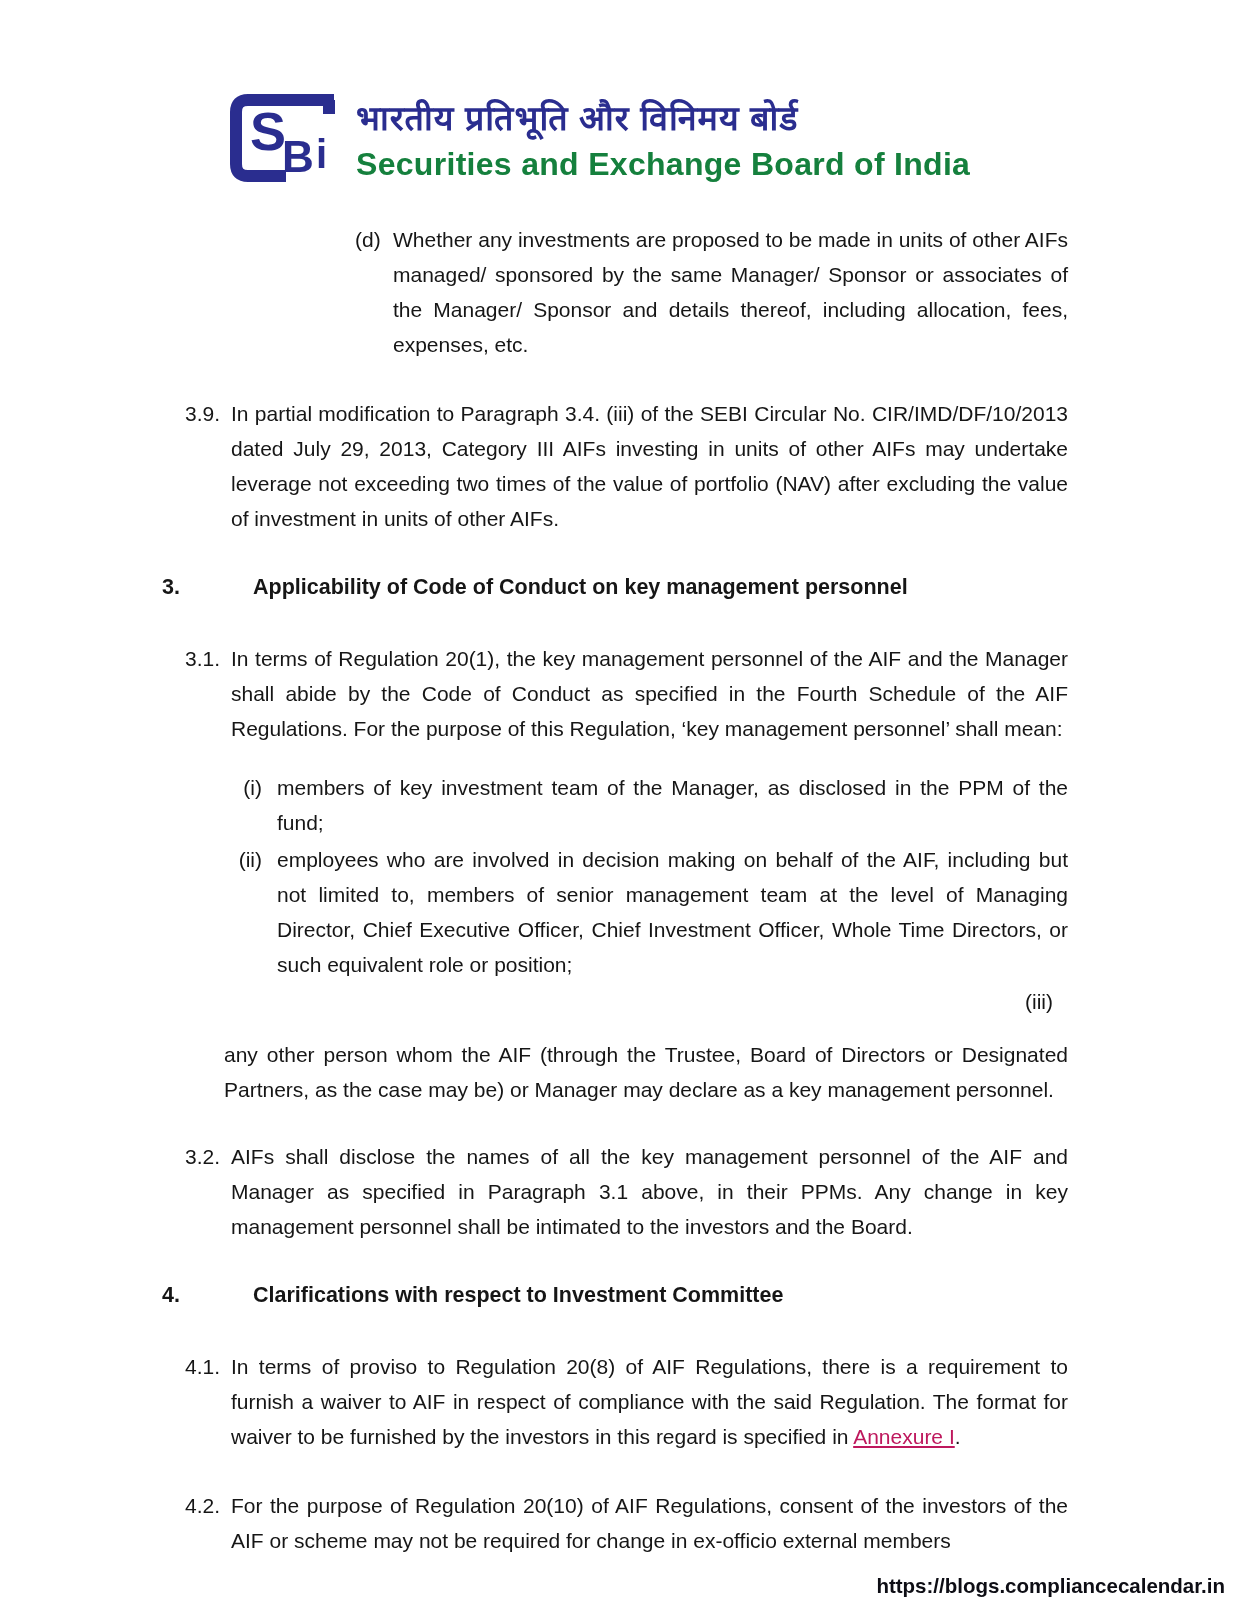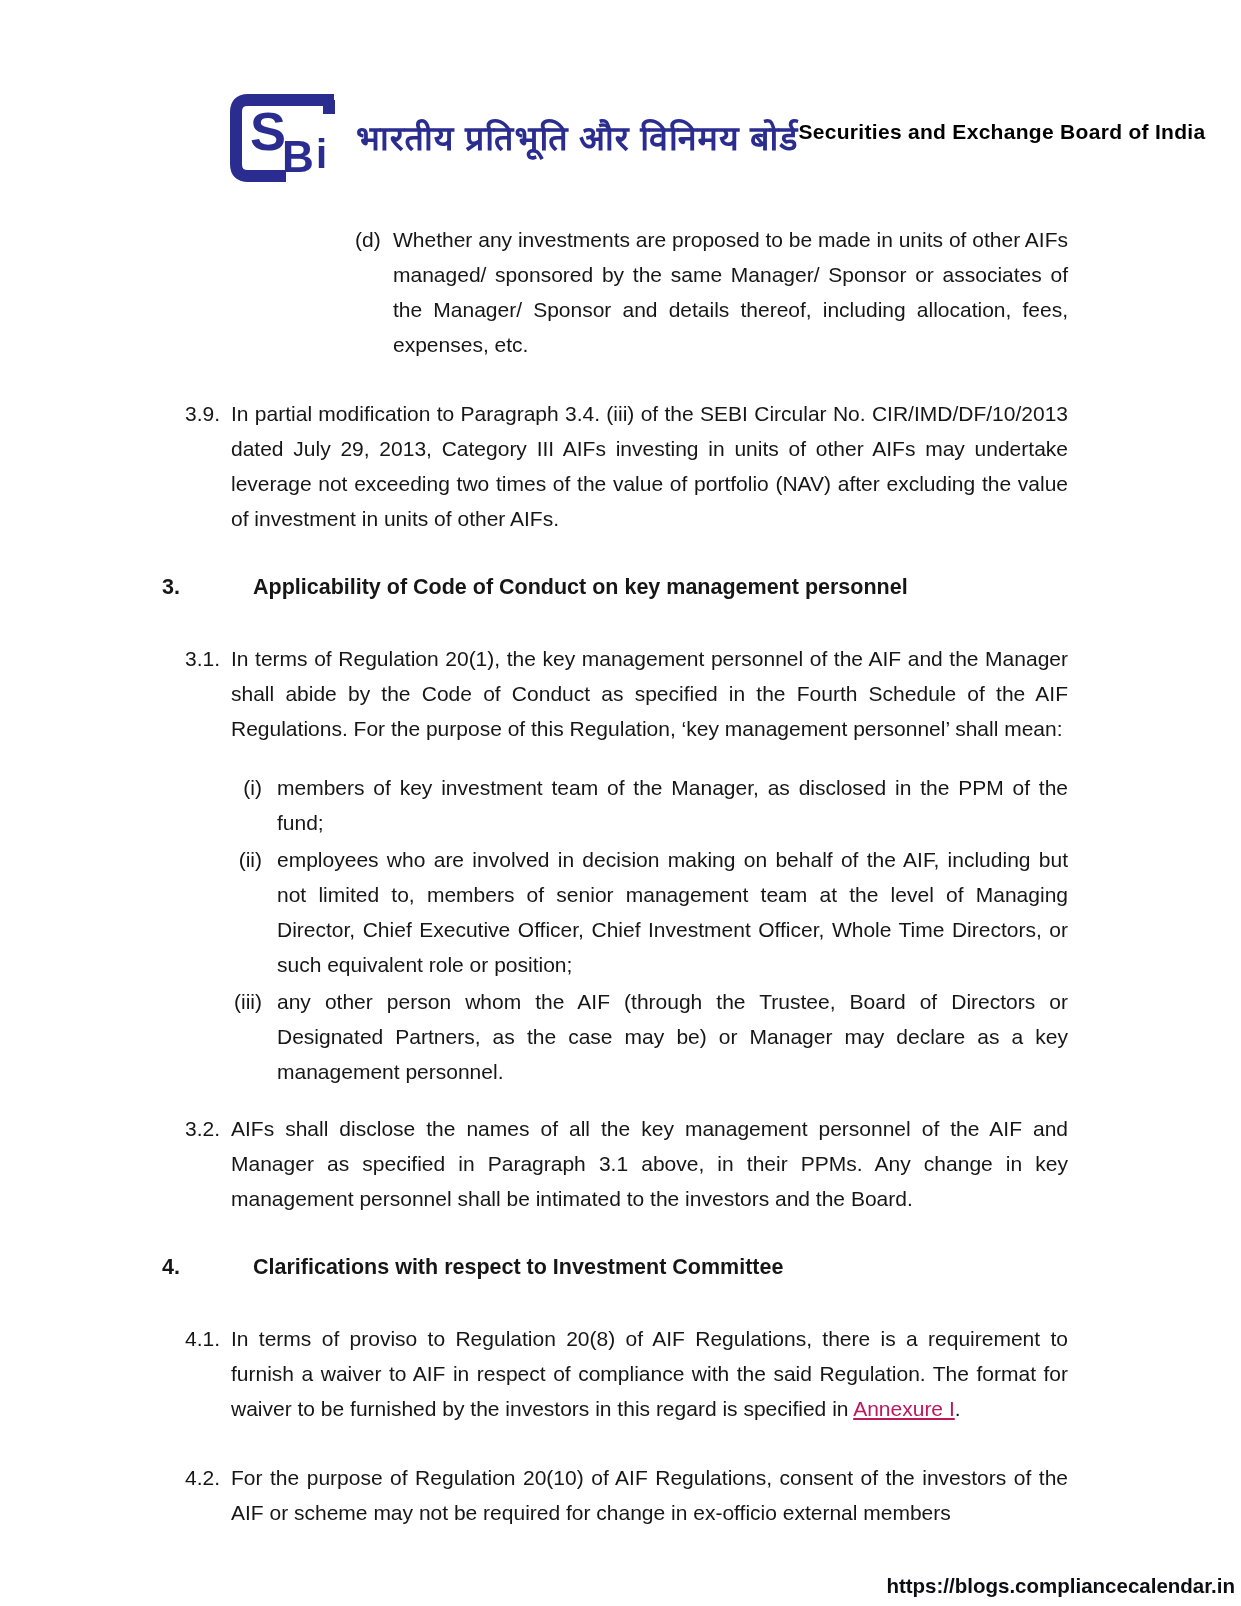--- a/index.html
+++ b/index.html
@@ -20,33 +20,33 @@
   
   .header {
     position: absolute;
     left: 226px;
     top: 84px;
     display: flex;
     align-items: center;
     gap: 18px;
   }
   .logo-box { flex: 0 0 auto; }
-  .logo-text { display: flex; flex-direction: row; }
+  .logo-text { display: flex; flex-direction: column; }
   .hindi {
     color: #2a2d8f;
     font-weight: bold;
     font-size: 34px;
     line-height: 52px;
     letter-spacing: 1px;
     white-space: nowrap;
   }
   .english {
-    color: #000000;
+    color: #15803d;
     font-weight: bold;
-    font-size: 21px;
+    font-size: 32px;
     line-height: 40px;
     letter-spacing: 0.3px;
     white-space: nowrap;
   }
 
   
   .content {
     position: absolute;
     left: 185px;
     top: 222px;
@@ -73,33 +73,33 @@
   .heading .hnum { flex: 0 0 44px; }
   .heading .htext { flex: 1; margin-left: 47px; }
 
   .roman { margin-left: 39px; margin-bottom: 2px; }
   .roman .label {
     flex: 0 0 53px;
     text-align: right;
     padding-right: 15px;
     box-sizing: border-box;
   }
-  .roman-last { margin-bottom: 22px; }
+  .roman-last { margin-bottom: 32px; flex-direction: column; }
   .mb24 { margin-bottom: 24px; justify-content: flex-end; }
 
   .link {
     color: #be185d;
     text-decoration: underline;
     cursor: pointer;
   }
 
   
   .footer {
     position: absolute;
-    right: 6px;
+    right: 16px;
     bottom: 8px;
     font-weight: bold;
     font-size: 20.5px;
     color: #0d0d14;
     cursor: pointer;
   }
 </style>
 </head>
 <body>
 

